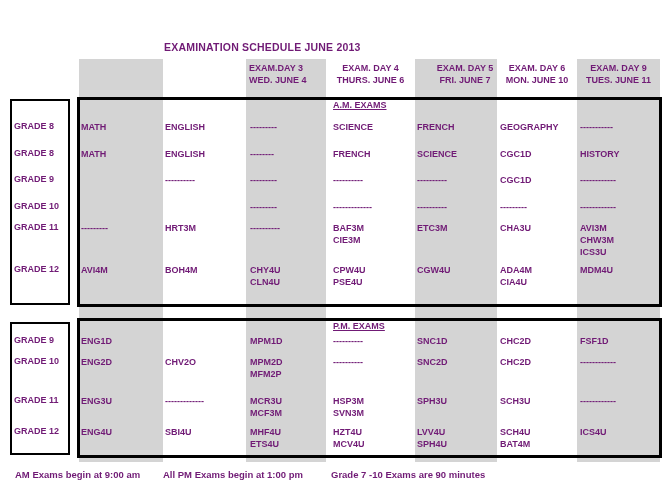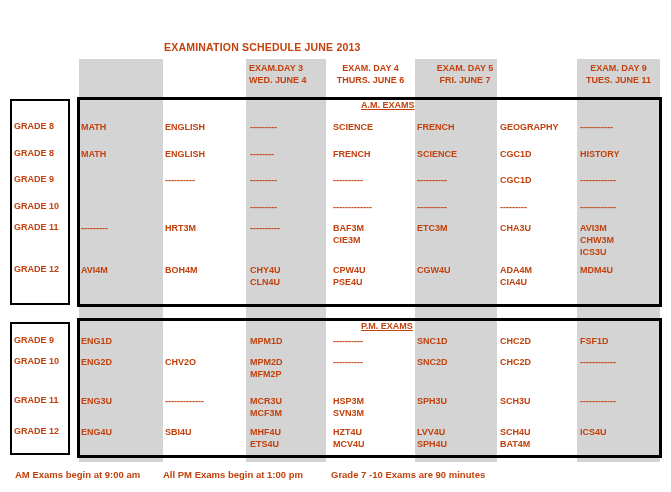--- a/index.html
+++ b/index.html
@@ -1,18 +1,18 @@
 <!DOCTYPE html>
 <html><head>
 <meta charset="utf-8">
 <style>
   html,body{margin:0;padding:0;background:#ffffff;}
   .screen{
     position:relative;width:671px;height:492px;background:#ffffff;
-    font-family:"Liberation Sans",sans-serif;font-weight:bold;color:#c2410c;
+    font-family:"Liberation Sans",sans-serif;font-weight:bold;color:#701a75;
     overflow:hidden;
   }
   
   .shade{position:absolute;top:59px;height:403px;background:#d4d4d4;}
   .x1{left:79px;width:84px}
   .x3{left:246px;width:80px}
   .x5{left:415px;width:82px}
   .x7{left:577px;width:83px}
 
   .title{position:absolute;left:164px;top:41px;font-size:10.5px;letter-spacing:0.2px;}
@@ -32,39 +32,40 @@
   .am-box{top:97px;height:204px;}
   .pm-box{top:318px;height:134px;}
   .grade-box{position:absolute;left:10px;width:56px;border:2px solid #000;background:#ffffff;}
   .am-gbox{top:99px;height:202px;}
   .pm-gbox{top:322px;height:129px;}
 
   .glabel{position:absolute;left:14px;font-size:9px;}
   .cell{position:absolute;font-size:9px;line-height:12px;white-space:pre-line;}
   .c1{left:81px}.c2{left:165px}.c3{left:250px}.c4{left:333px}.c5{left:417px}.c6{left:500px}.c7{left:580px}
 
-  .section-label{position:absolute;left:333px;font-size:9px;text-decoration:underline;margin-left:28px;}
+  .section-label{position:absolute;left:333px;font-size:9px;text-decoration:underline;}
   .note{position:absolute;top:469px;font-size:9.5px;}
   .n1{left:15px}.n2{left:163px}.n3{left:331px}.n4{left:500px}
 </style>
 </head>
 <body>
 
 <div class="screen">
 
   <div class="shade x1"></div>
   <div class="shade x3"></div>
   <div class="shade x5"></div>
   <div class="shade x7"></div>
 
   <div class="title">EXAMINATION SCHEDULE JUNE 2013</div>
 
   <div class="hcell left h3"><span>EXAM.DAY 3</span><br><span>WED. JUNE 4</span></div>
   <div class="hcell center h4"><span>EXAM. DAY 4</span><br><span>THURS. JUNE 6</span></div>
   <div class="hcell center h5"><span>EXAM. DAY 5</span><br><span>FRI. JUNE 7</span></div>
+  <div class="hcell center h6"><span>EXAM. DAY 6</span><br><span>MON. JUNE 10</span></div>
   <div class="hcell center h7"><span>EXAM. DAY 9</span><br><span>TUES. JUNE 11</span></div>
 
   <div class="table-box am-box"></div>
   <div class="grade-box am-gbox"></div>
 
   <div class="glabel" style="top:121px">GRADE 8</div>
   <div class="glabel" style="top:148px">GRADE 8</div>
   <div class="glabel" style="top:174px">GRADE 9</div>
   <div class="glabel" style="top:201px">GRADE 10</div>
   <div class="glabel" style="top:222px">GRADE 11</div>

